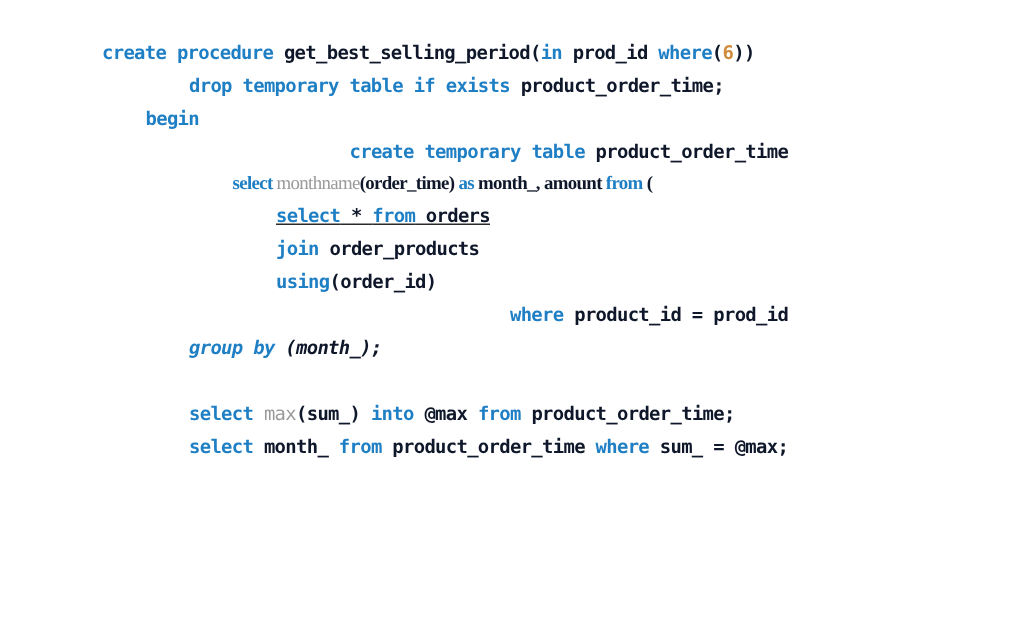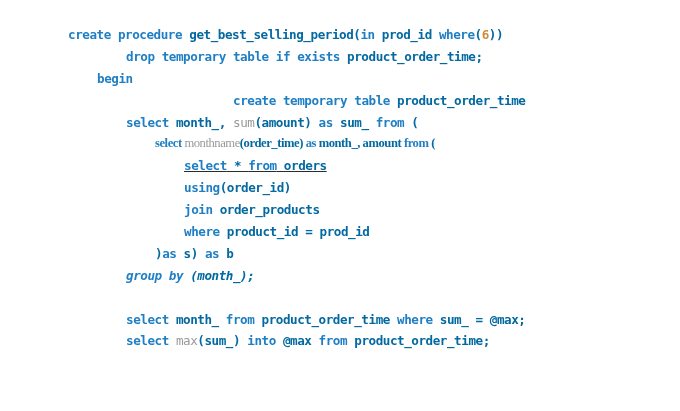--- a/index.html
+++ b/index.html
@@ -7,34 +7,32 @@
     .code {
       position: absolute; left: 68px; top: 24px;
       font-family: "DejaVu Sans Mono", "Liberation Mono", monospace;
       font-size: 12.6px; color: #2b2b2b; font-weight: 600;
       letter-spacing: -0.45px;
     }
     .line { height: 21.9px; line-height: 21.9px; white-space: pre; }
     .kw { color: #1f7fc4; margin-top: 28px; }
     .fn { color: #9a9a9a; font-weight: 500; }
     .num { color: #d08a3a; }
-    .plain { color: #0369a1; }
+    .plain { color: #0f172a; }
   </style>
 </head>
 <body>
 
 <div class="code" id="code">
     <div class="line" style="padding-left: 0px;"><span class="kw">create procedure</span><span class="plain"> get_best_selling_period(</span><span class="kw">in</span><span class="plain"> prod_id </span><span class="kw">where</span><span class="plain">(</span><span class="num">6</span><span class="plain">))</span></div>
     <div class="line" style="padding-left: 58px;"><span class="kw">drop temporary table if exists</span><span class="plain"> product_order_time;</span></div>
     <div class="line" style="padding-left: 29px;"><span class="kw">begin</span></div>
     <div class="line" style="padding-left: 58px; text-align: right;"><span class="kw">create temporary table</span><span class="plain"> product_order_time</span></div>
-    <div class="line" style="padding-left: 58px;"><span class="kw">select</span><span class="plain"> month_, </span><span class="fn">sum</span><span class="plain">(amount) </span><span class="kw">as</span><span class="plain"> sum_ </span><span class="kw">from</span><span class="plain"> (</span></div>
     <div class="line" style="padding-left: 87px; font-family: Liberation Serif, serif;"><span class="kw">select</span><span class="plain"> </span><span class="fn">monthname</span><span class="plain">(order_time) </span><span class="kw">as</span><span class="plain"> month_, amount </span><span class="kw">from</span><span class="plain"> (</span></div>
     <div class="line" style="padding-left: 116px; text-decoration: underline;"><span class="kw">select</span><span class="plain"> * </span><span class="kw">from</span><span class="plain"> orders</span></div>
+    <div class="line" style="padding-left: 116px;"><span class="kw">join</span><span class="plain"> order_products</span></div>
     <div class="line" style="padding-left: 116px;"><span class="kw">using</span><span class="plain">(order_id)</span></div>
-    <div class="line" style="padding-left: 116px;"><span class="kw">join</span><span class="plain"> order_products</span></div>
-    <div class="line" style="padding-left: 116px;"><span class="kw">where</span><span class="plain"> product_id = prod_id</span></div>
-    <div class="line" style="padding-left: 87px;"><span class="plain">)</span><span class="kw">as</span><span class="plain"> s) </span><span class="kw">as</span><span class="plain"> b</span></div>
+    <div class="line" style="padding-left: 116px; text-align: right;"><span class="kw">where</span><span class="plain"> product_id = prod_id</span></div>
     <div class="line" style="padding-left: 58px; font-style: italic;"><span class="kw">group by</span><span class="plain"> (month_);</span></div>
     <div class="line" style="padding-left: 0px;"></div>
+    <div class="line" style="padding-left: 58px;"><span class="kw">select</span><span class="plain"> </span><span class="fn">max</span><span class="plain">(sum_) </span><span class="kw">into</span><span class="plain"> @max </span><span class="kw">from</span><span class="plain"> product_order_time;</span></div>
     <div class="line" style="padding-left: 58px;"><span class="kw">select</span><span class="plain"> month_ </span><span class="kw">from</span><span class="plain"> product_order_time </span><span class="kw">where</span><span class="plain"> sum_ = @max;</span></div>
-    <div class="line" style="padding-left: 58px;"><span class="kw">select</span><span class="plain"> </span><span class="fn">max</span><span class="plain">(sum_) </span><span class="kw">into</span><span class="plain"> @max </span><span class="kw">from</span><span class="plain"> product_order_time;</span></div>
   </div>
 
 </body></html>

